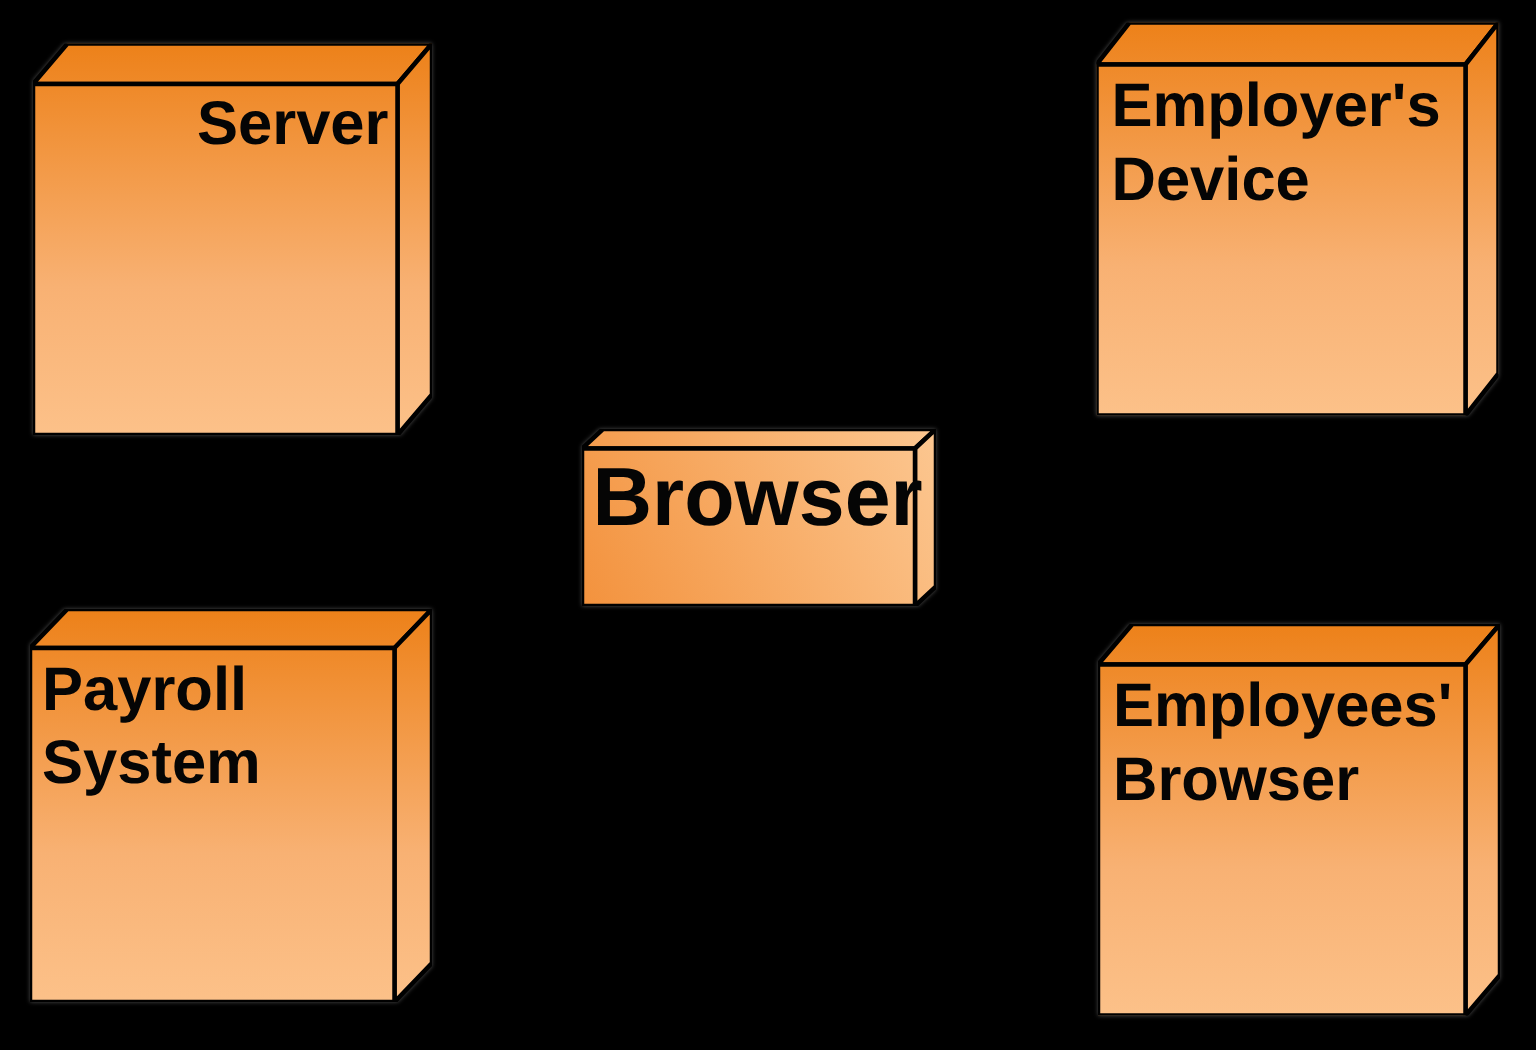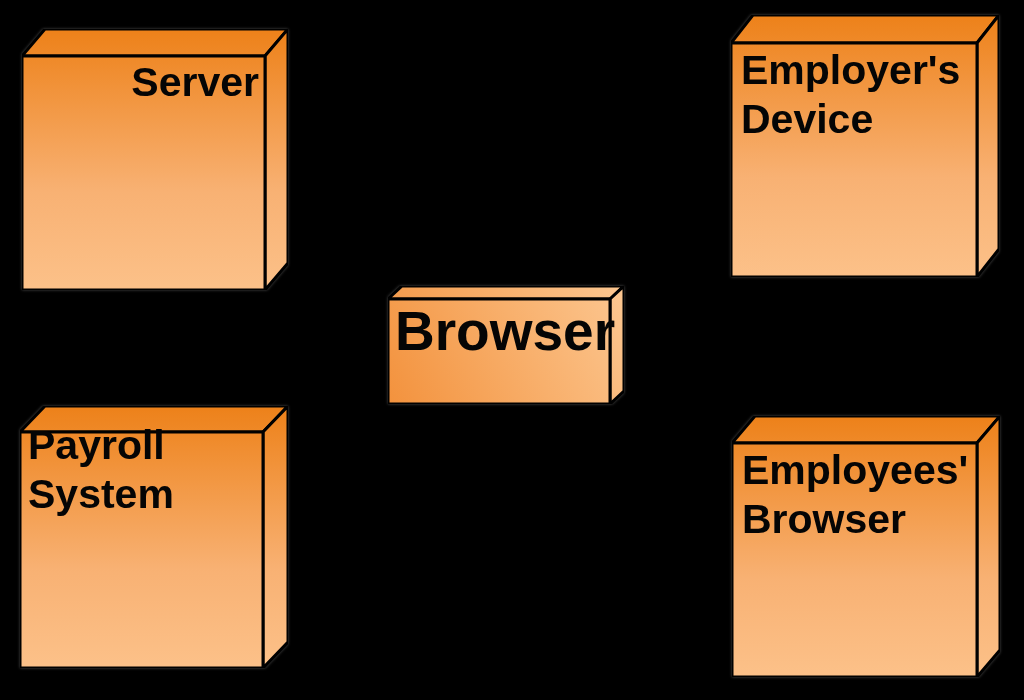--- a/index.html
+++ b/index.html
@@ -50,21 +50,21 @@
   
   .node-server    { left: 22px;  top: 29px;  }
   .node-employers { left: 731px; top: 15px;  }
   .node-browser   { left: 388px; top: 286px; }
   .node-payroll   { left: 20px;  top: 406px; }
   .node-employees { left: 732px; top: 416px; }
 
   .node-server    .node-label { top: 26px; width: 229px; text-align: right; }
   .node-employers .node-label { top: 28px; width: 230px; padding-left: 10px; }
   .node-browser   .node-label { top: 13px; width: 209px; }
-  .node-payroll   .node-label { top: 12px; width: 227px; }
+  .node-payroll   .node-label { top: 26px; width: 227px; }
   .node-employees .node-label { top: 27px; width: 225px; padding-left: 10px; }
 </style>
 </head>
 <body>
 
 <div class="stage">
 
   <div class="node node-server">
     <svg class="node-shape" width="266" height="261" viewBox="0 0 266 261">
       <defs>

